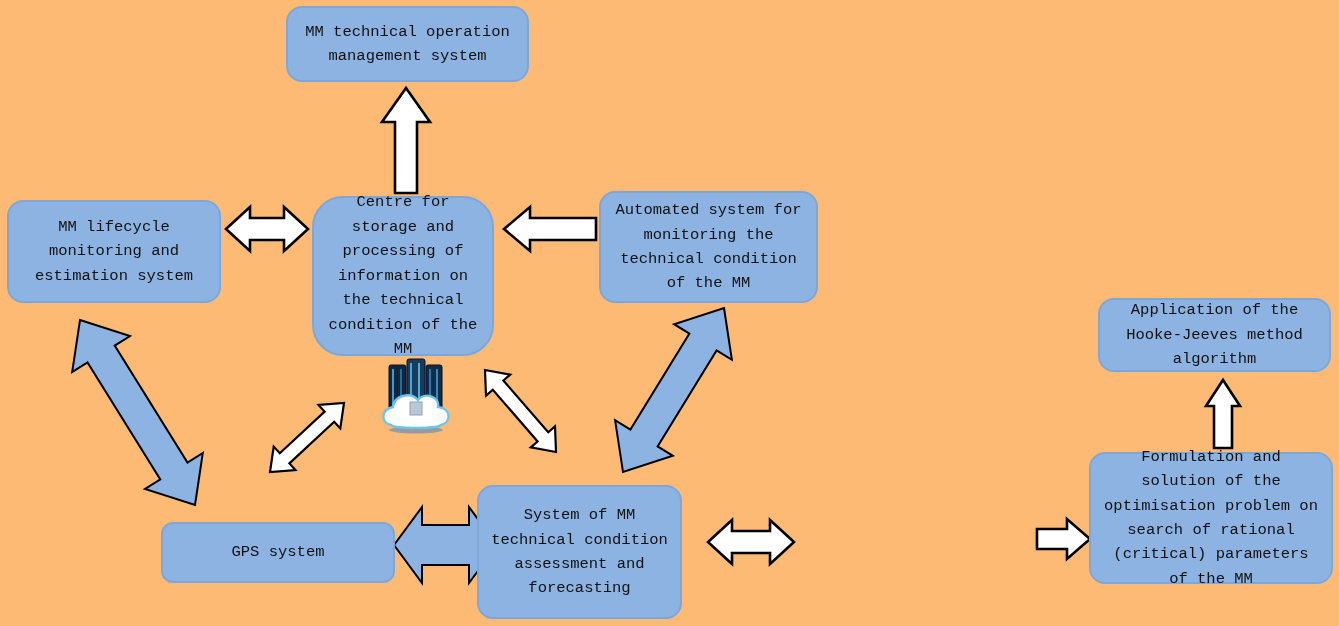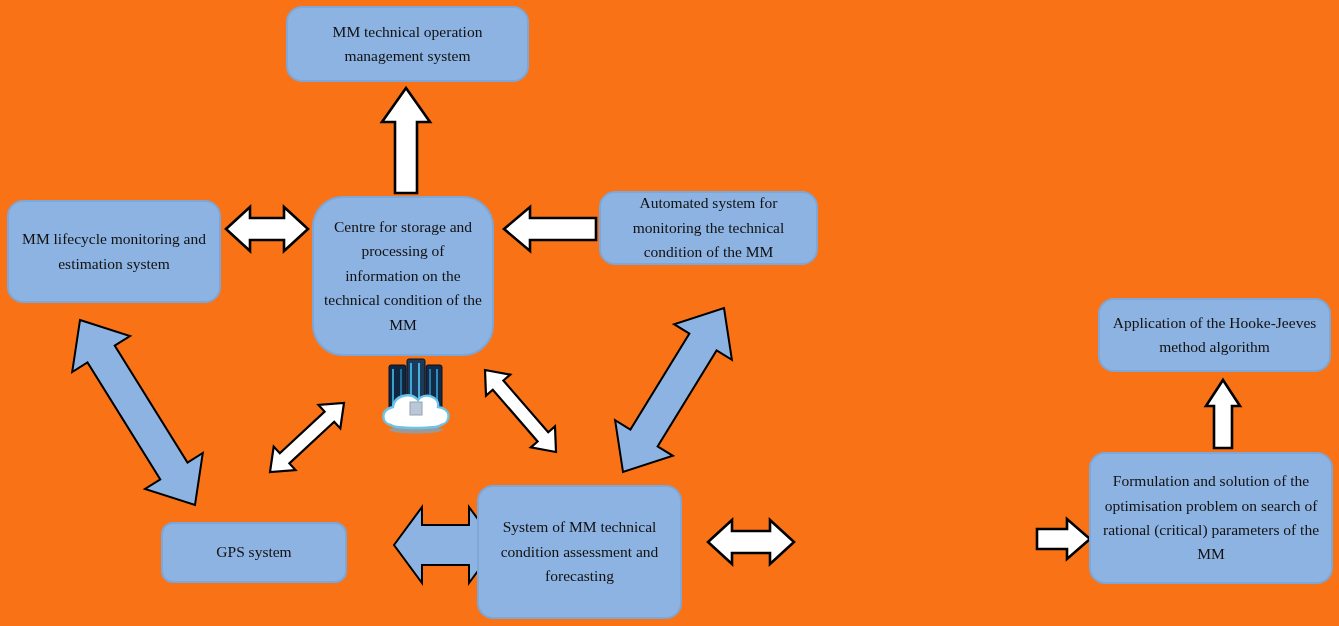--- a/index.html
+++ b/index.html
@@ -1,21 +1,21 @@
 <!DOCTYPE html>
 <html><head>
 <meta charset="utf-8">
 <style>
   html,body{margin:0;padding:0;background:#ffffff;}
   #canvas{
     position:relative;
     width:1339px;height:626px;
-    background:#f97316;
+    background:#fdba74;
     overflow:hidden;
-    font-family:Liberation Serif, serif;
+    font-family:Liberation Mono, monospace;
   }
   .node{
     position:absolute;
     background:#8db3e2;
     border:2px solid #7da7d9;
     border-radius:16px;
     display:flex;align-items:center;justify-content:center;
     text-align:center;
     font-size:15.5px;line-height:1.58;
     color:#111111;
@@ -25,26 +25,26 @@
   #arrow-layer{position:absolute;left:0;top:0;z-index:1;}
   .node{z-index:2;}
   .white-arrow{fill:#ffffff;stroke:#000000;stroke-width:2.6;stroke-linejoin:miter;}
   .thin-arrow{fill:#ffffff;stroke:#000000;stroke-width:2.2;stroke-linejoin:miter;}
   .blue-arrow{fill:#8db3e2;stroke:#000000;stroke-width:2;stroke-linejoin:miter;}
   #cloud-icon{position:absolute;left:376px;top:356px;width:80px;height:78px;z-index:3;}
   
   #node-top       {left:286px; top:6px;   width:243px; height:76px;}
   #node-lifecycle {left:7px;   top:200px; width:214px; height:103px;}
   #node-centre    {left:312px; top:196px; width:182px; height:160px;border-radius:31px;}
-  #node-automated {left:599px; top:191px; width:219px; height:74px;}
+  #node-automated {left:599px; top:191px; width:219px; height:112px;}
   #node-hooke     {left:1098px;top:298px; width:233px; height:74px;}
   #node-formul    {left:1089px;top:452px; width:244px; height:132px;}
   #node-bigdata   {left:795px; top:460px; width:240px; height:145px;}
   #node-assess    {left:477px; top:485px; width:205px; height:134px;}
-  #node-gps       {left:161px; top:522px; width:186px; height:61px; border-radius:12px;}
+  #node-gps       {left:161px; top:522px; width:234px; height:61px; border-radius:12px;}
 </style>
 </head>
 <body>
 
 <div id="canvas">
 
   <svg id="arrow-layer" width="1339" height="626" viewBox="0 0 1339 626">
 
     <polygon class="white-arrow" points="226,229 250,207 250,218 284,218 284,207 308,229 284,251 284,240 250,240 250,251"></polygon>
     <polygon class="white-arrow" points="406,88 430,122 417,122 417,193 395,193 395,122 382,122"></polygon>

